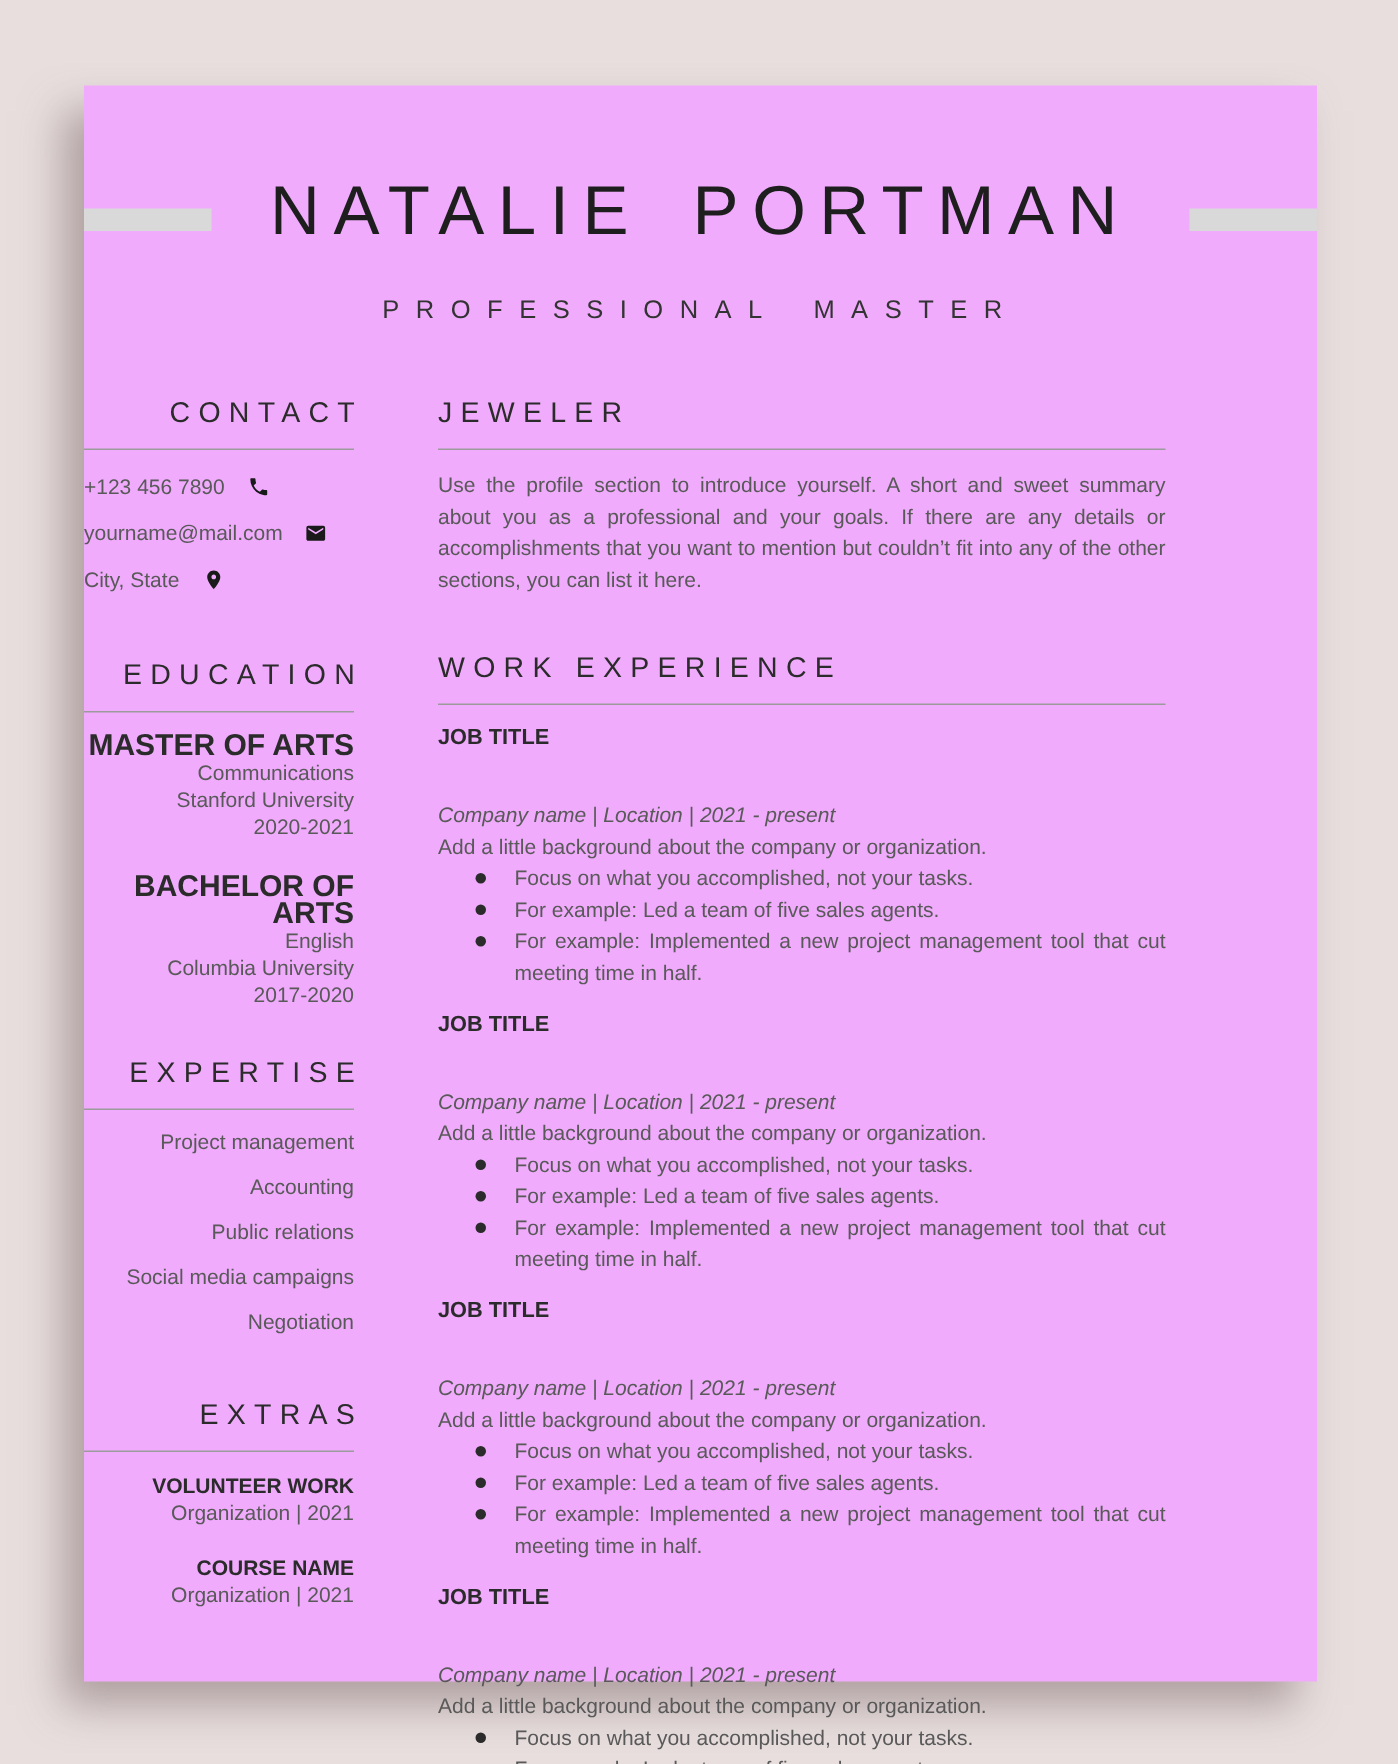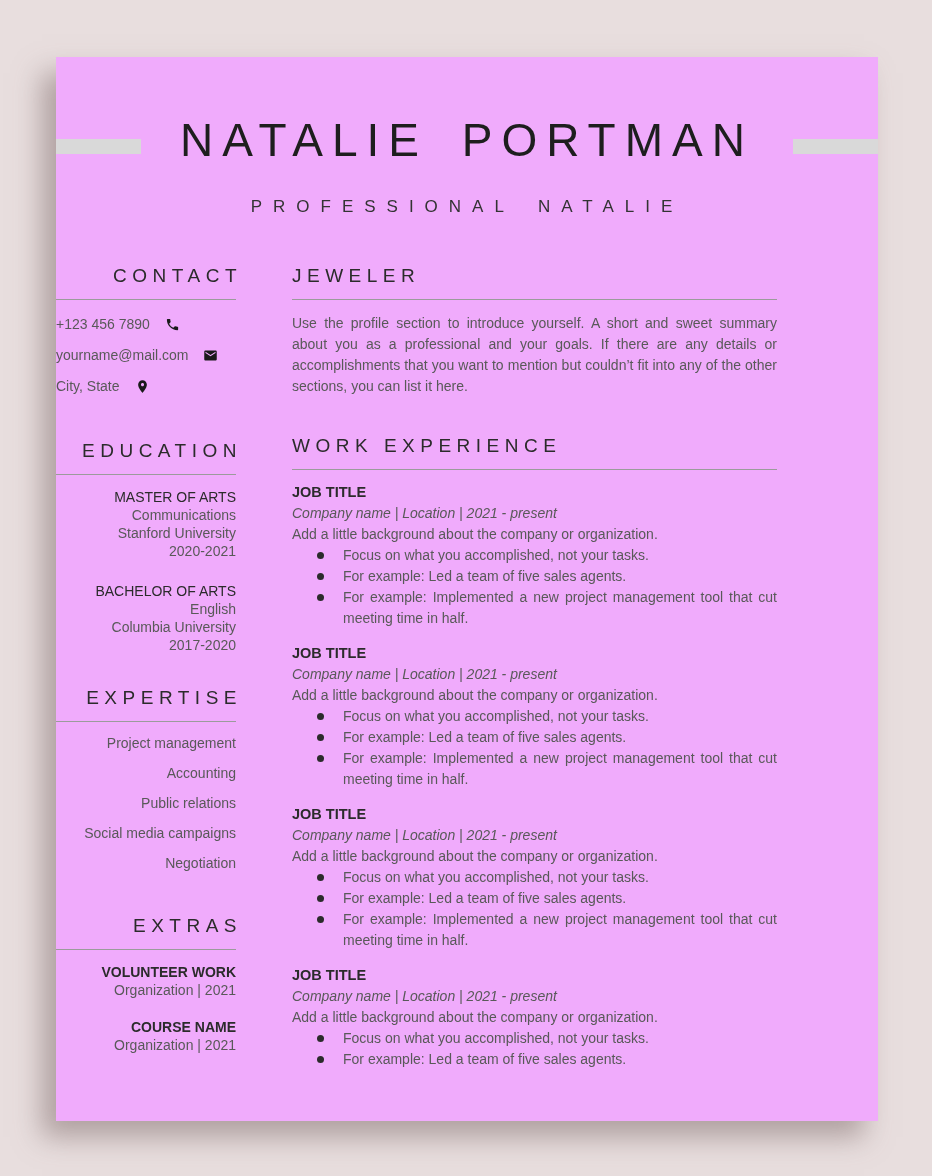--- a/index.html
+++ b/index.html
@@ -70,21 +70,21 @@
   .contact-row {
     display: flex; align-items: center; 
     margin-bottom: 13px; line-height: 18px;
   }
   .contact-text { font-size: 14px; color: #595959; }
   .contact-icon { width: 15px; height: 15px; margin-left: 15px; flex: none; display: inline-block; }
   .contact-icon svg { display: block; width: 15px; height: 15px; }
 
   .sb-edu-list { margin-top: 13px; }
   .edu-item { margin-bottom: 22px; }
-  .edu-degree { font-size: 14px; font-weight: 400; color: #2b2b2b; line-height: 18px; }
+  .edu-degree { font-size: 20px; font-weight: 700; color: #2b2b2b; line-height: 18px; }
   .edu-line { font-size: 14px; color: #595959; line-height: 18px; }
 
   .sb-skill-list { margin-top: 12px; }
   .skill-item { font-size: 14px; color: #595959; line-height: 18px; margin-bottom: 12px; }
 
   .sb-extra-list { margin-top: 13px; }
   .extra-item { margin-bottom: 19px; }
   .extra-title { font-size: 14px; font-weight: 700; color: #2b2b2b; line-height: 18px; text-align: right; }
   .extra-detail { font-size: 14px; color: #595959; line-height: 18px; }
 
@@ -97,21 +97,21 @@
     margin-top: 13px;
     font-size: 14px;
     line-height: 21px;
     color: #595959;
     text-align: justify;
   }
   .work-section { margin-top: 37px; }
   .job-list { margin-top: 12px; }
   .job { margin-bottom: 14px; }
   .job-title { font-size: 14.5px; font-weight: 700; color: #2b2b2b; line-height: 21px; }
-  .job-meta { font-size: 14px; font-style: italic; color: #595959; line-height: 21px; }
+  .job-meta { font-size: 14px; font-style: italic; color: #595959; line-height: 21px; margin-top: 30px; }
   .job-desc { font-size: 14px; color: #595959; line-height: 21px; }
   .bullet-row { display: flex; padding-left: 25px; }
   .bullet-dot {
     width: 7px; height: 7px; border-radius: 50%;
     background: #2b2b2b; flex: none;
     margin: 7px 19px 0 0;
   }
   .bullet-text {
     flex: 1;
     font-size: 14px; color: #595959; line-height: 21px;
@@ -120,21 +120,21 @@
 </style>
 </head>
 <body>
 
 <div class="page">
   <div class="bar bar-left"></div>
   <div class="bar bar-right"></div>
 
   <div class="header">
     <div class="name">NATALIE PORTMAN</div>
-    <div class="subtitle">PROFESSIONAL NATALIE</div>
+    <div class="subtitle">PROFESSIONAL MASTER</div>
   </div>
 
   <div class="columns">
 
     <div class="sidebar">
 
       <section>
         <div class="sec-heading">CONTACT</div>
         <hr class="rule">
         <div class="sb-contact-list">

